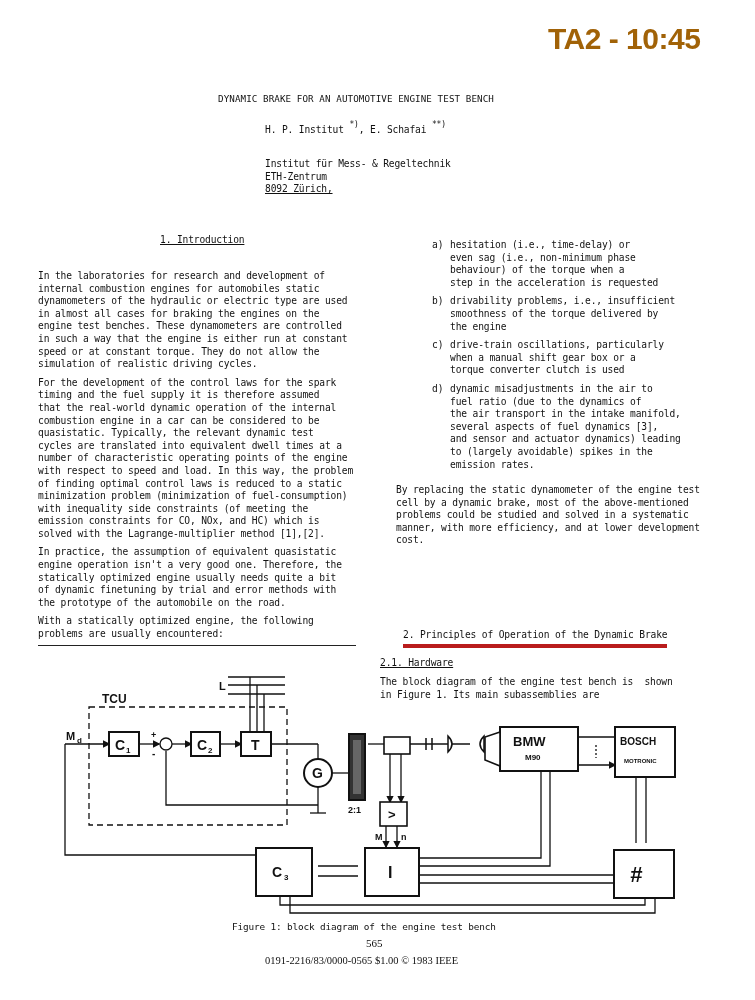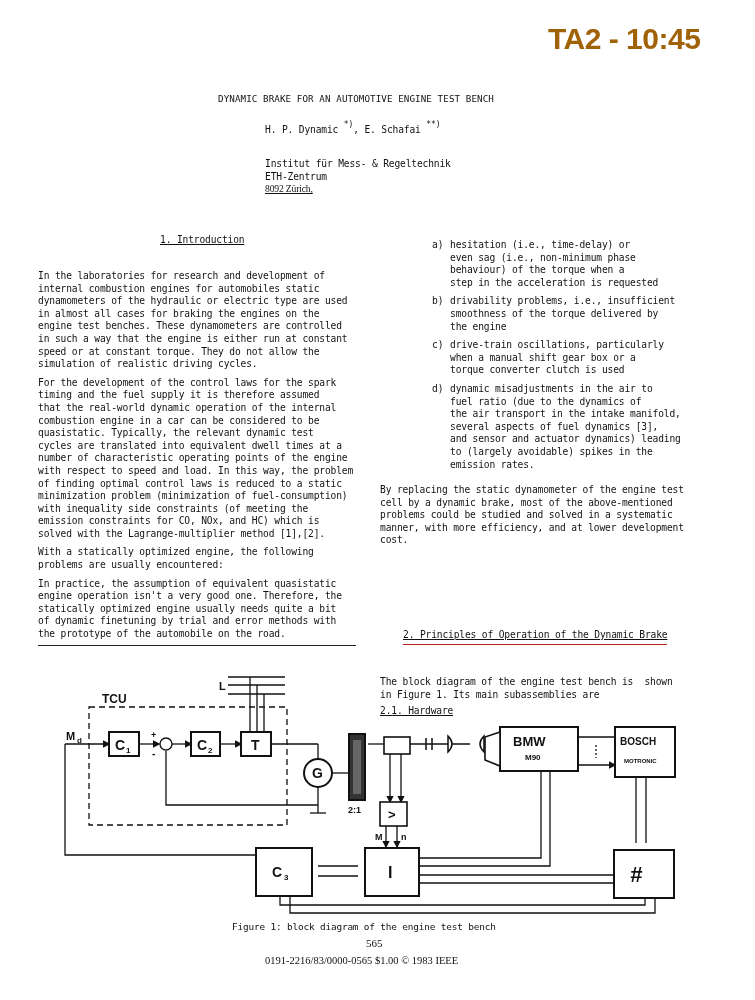--- a/index.html
+++ b/index.html
@@ -6,48 +6,48 @@
   body { width:755px; height:1000px; position:relative; overflow:hidden; color:#111;
          font-family:"DejaVu Sans Mono", monospace; }
   .mono { font-family:"DejaVu Sans Mono", monospace; font-size:9.6px; line-height:12.6px; letter-spacing:-0.15px; }
   .abs { position:absolute; }
   .session { position:absolute; left:548px; top:22px; font-family:"Liberation Sans", sans-serif; font-weight:bold; font-size:30px; color:#a16207; letter-spacing:-0.5px; }
   .title { left:218px; top:93px; font-size:9.2px; letter-spacing:0.1px; }
   .authors { left:265px; top:119px; }
   .authors sup { font-size:8px; vertical-align:6px; }
   .affil { left:265px; top:158px; }
   .affil div { white-space:pre; }
-  .underline { text-decoration:underline;font-family:Liberation Serif, serif; }
+  .underline { text-decoration:underline; }
   .sec1 { left:160px; top:234px; text-decoration:underline; }
   .col-left { left:38px; width:340px; }
   .col-right { left:380px; width:340px; }
   p { margin:0 0 6px 0; white-space:pre; }
   .list { left:432px; top:239px; }
   .list .item { display:flex; margin-bottom:6px; }
   .list .lbl { width:18px; flex:none; }
   .list .txt { white-space:pre; }
   .hr1 { position:absolute; left:38px; top:645px; width:318px; height:1px; background:#222; }
   .foot { left:42px; top:651px; white-space:pre; }
   .sec2 { left:403px; top:629px; }
-  .sec2 span { display:inline-block; border-bottom:1px solid #b91c1c; padding-bottom:2px;text-decoration:underline; }
-  .sub21 { left:380px; top:657px; text-decoration:underline;margin-top:48px; }
+  .sec2 span { display:inline-block; border-bottom:4px solid #b91c1c; padding-bottom:2px; }
+  .sub21 { left:380px; top:657px; text-decoration:underline; }
   .caption { left:232px; top:921px; font-size:9.4px; }
   .pagenum { left:366px; top:937px; font-family:"Liberation Serif", serif; font-size:11px; }
   .copyright { left:265px; top:955px; font-family:"Liberation Serif", serif; font-size:10.5px; }
   svg text { font-family:"Liberation Sans", sans-serif; font-weight:bold; }
 </style>
 </head>
 <body>
 
 <div class="session">TA2 - 10:45</div>
 
 <div class="abs mono title">DYNAMIC BRAKE FOR AN AUTOMOTIVE ENGINE TEST BENCH</div>
 
 <div class="abs mono authors">
-  <span>H. P. Dynamic</span>
+  <span>H. P. Institut</span>
   <sup>*)</sup>,
   <span>E. Schafai</span>
   <sup>**)</sup>
 </div>
 
 <div class="abs mono affil">
   <div>Institut für Mess- &amp; Regeltechnik</div>
   <div>ETH-Zentrum</div>
   <div class="underline">8092 Zürich,</div>
 </div>
@@ -69,27 +69,27 @@
 combustion engine in a car can be considered to be
 quasistatic. Typically, the relevant dynamic test
 cycles are translated into equivalent dwell times at a
 number of characteristic operating points of the engine
 with respect to speed and load. In this way, the problem
 of finding optimal control laws is reduced to a static
 minimization problem (minimization of fuel-consumption)
 with inequality side constraints (of meeting the
 emission constraints for CO, NOx, and HC) which is
 solved with the Lagrange-multiplier method [1],[2].</p>
-  <p>With a statically optimized engine, the following
-problems are usually encountered:</p>
   <p>In practice, the assumption of equivalent quasistatic
 engine operation isn't a very good one. Therefore, the
 statically optimized engine usually needs quite a bit
 of dynamic finetuning by trial and error methods with
 the prototype of the automobile on the road.</p>
+  <p>With a statically optimized engine, the following
+problems are usually encountered:</p>
 </div>
 
 <div class="hr1"></div>
 <div class="abs mono foot">
 </div>
 
 <div class="abs mono list">
   <div class="item">
     <span class="lbl">a)</span>
     <span class="txt">hesitation (i.e., time-delay) or
@@ -114,21 +114,21 @@
     <span class="txt">dynamic misadjustments in the air to
 fuel ratio (due to the dynamics of
 the air transport in the intake manifold,
 several aspects of fuel dynamics [3],
 and sensor and actuator dynamics) leading
 to (largely avoidable) spikes in the
 emission rates.</span>
   </div>
 </div>
 
-<div class="abs mono col-right" style="top:484px;">
+<div class="abs mono col-right" style="top:484px;margin-left:16px;">
   <p>By replacing the static dynamometer of the engine test
 cell by a dynamic brake, most of the above-mentioned
 problems could be studied and solved in a systematic
 manner, with more efficiency, and at lower development
 cost.</p>
 </div>
 
 <div class="abs mono sec2">
   <span>2. Principles of Operation of the Dynamic Brake</span>
 </div>

